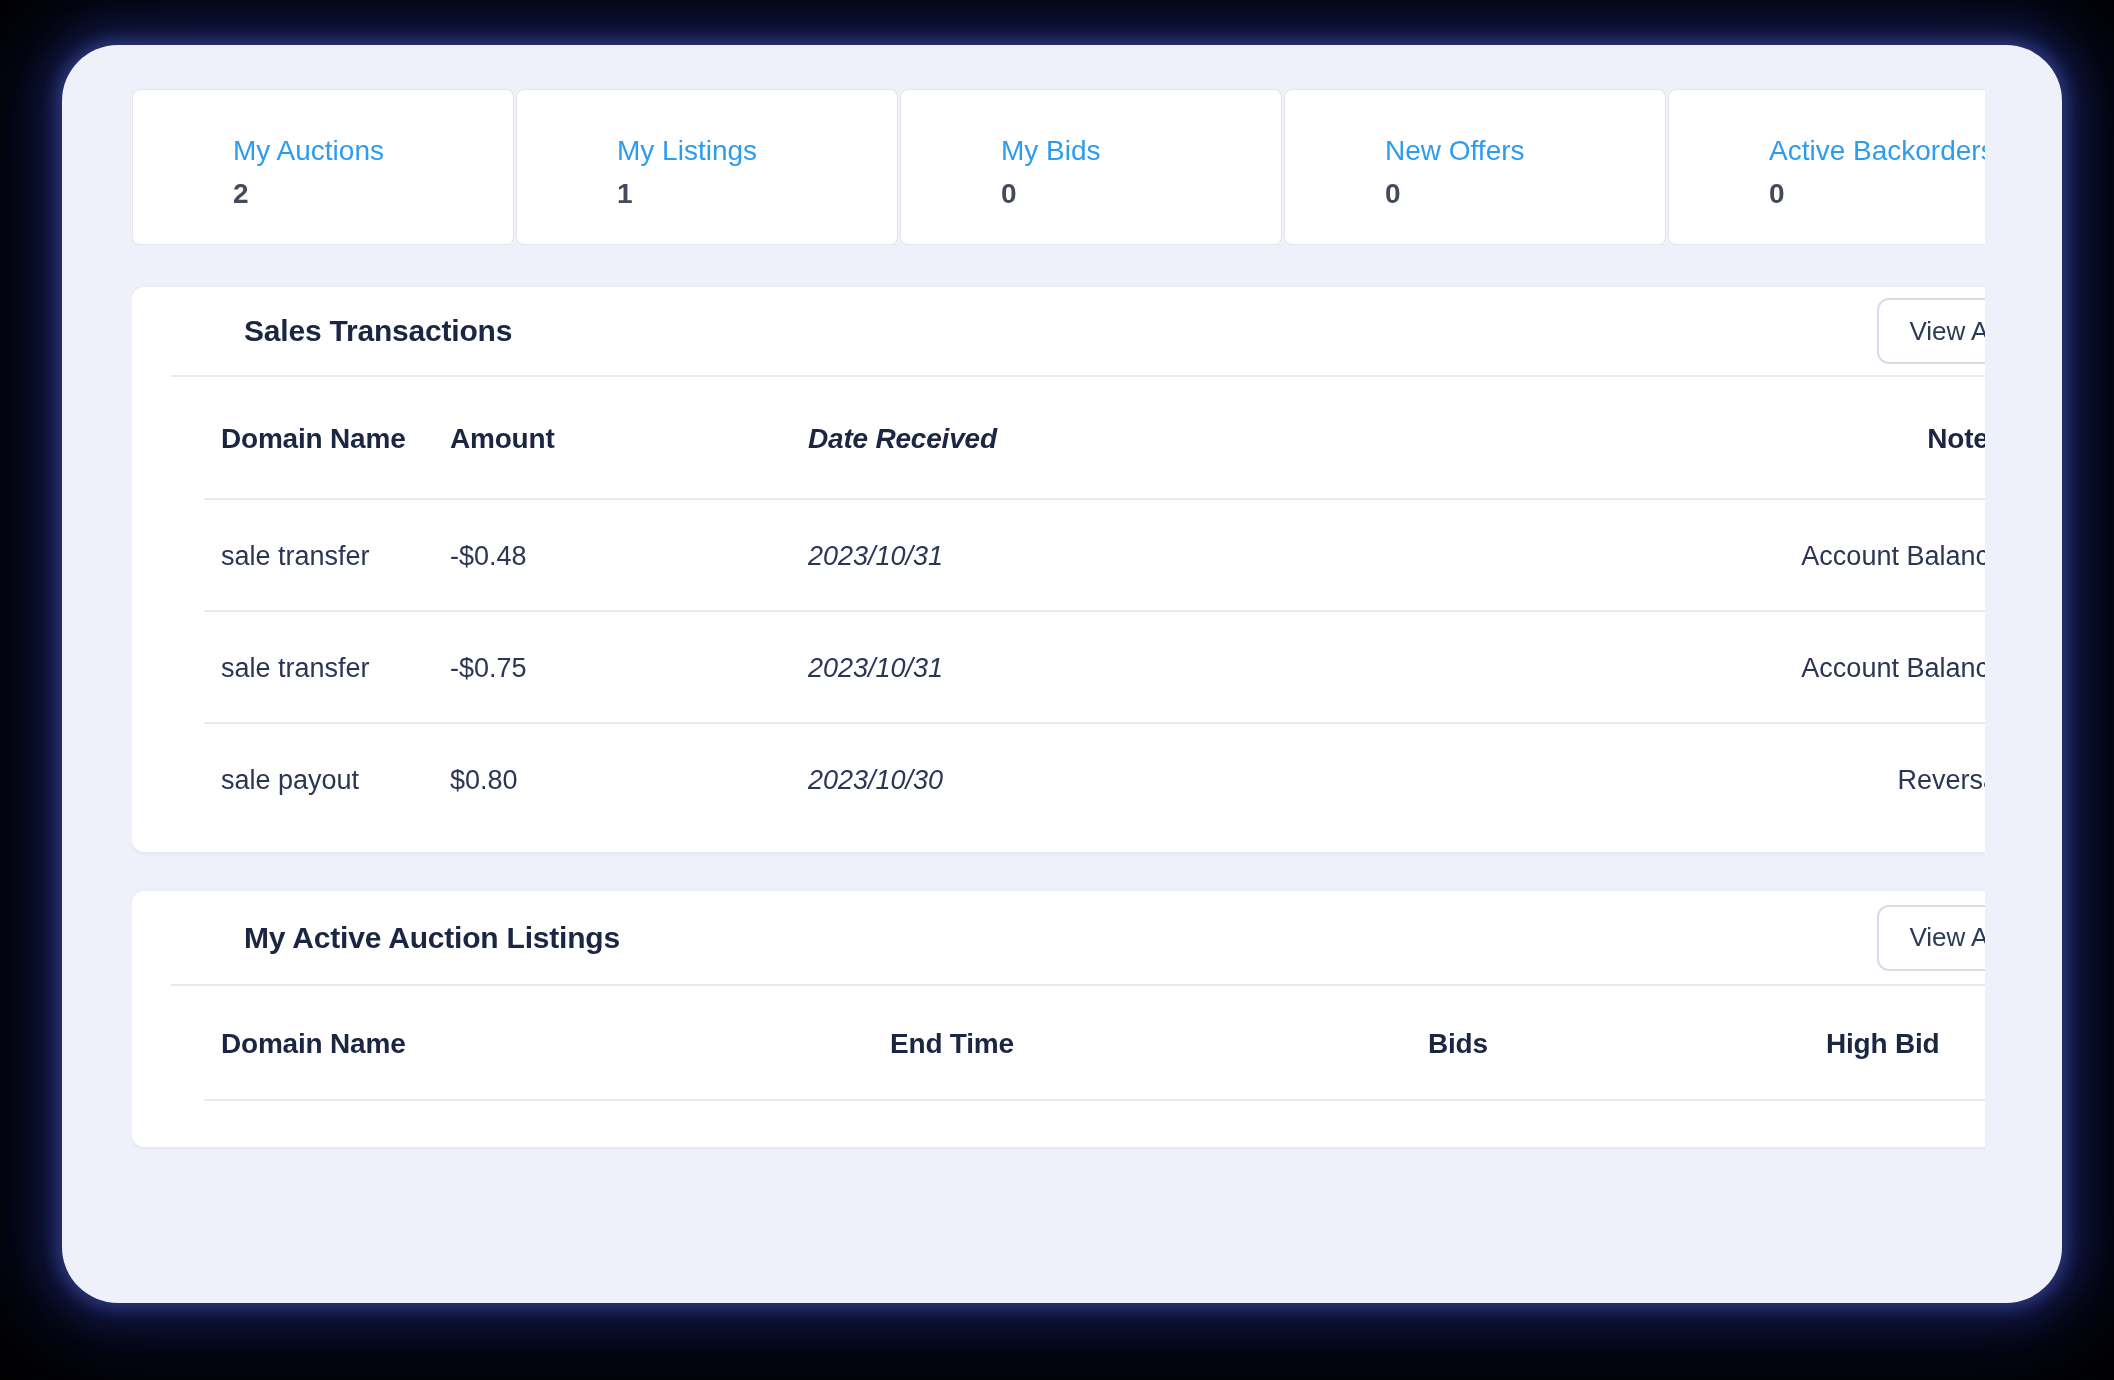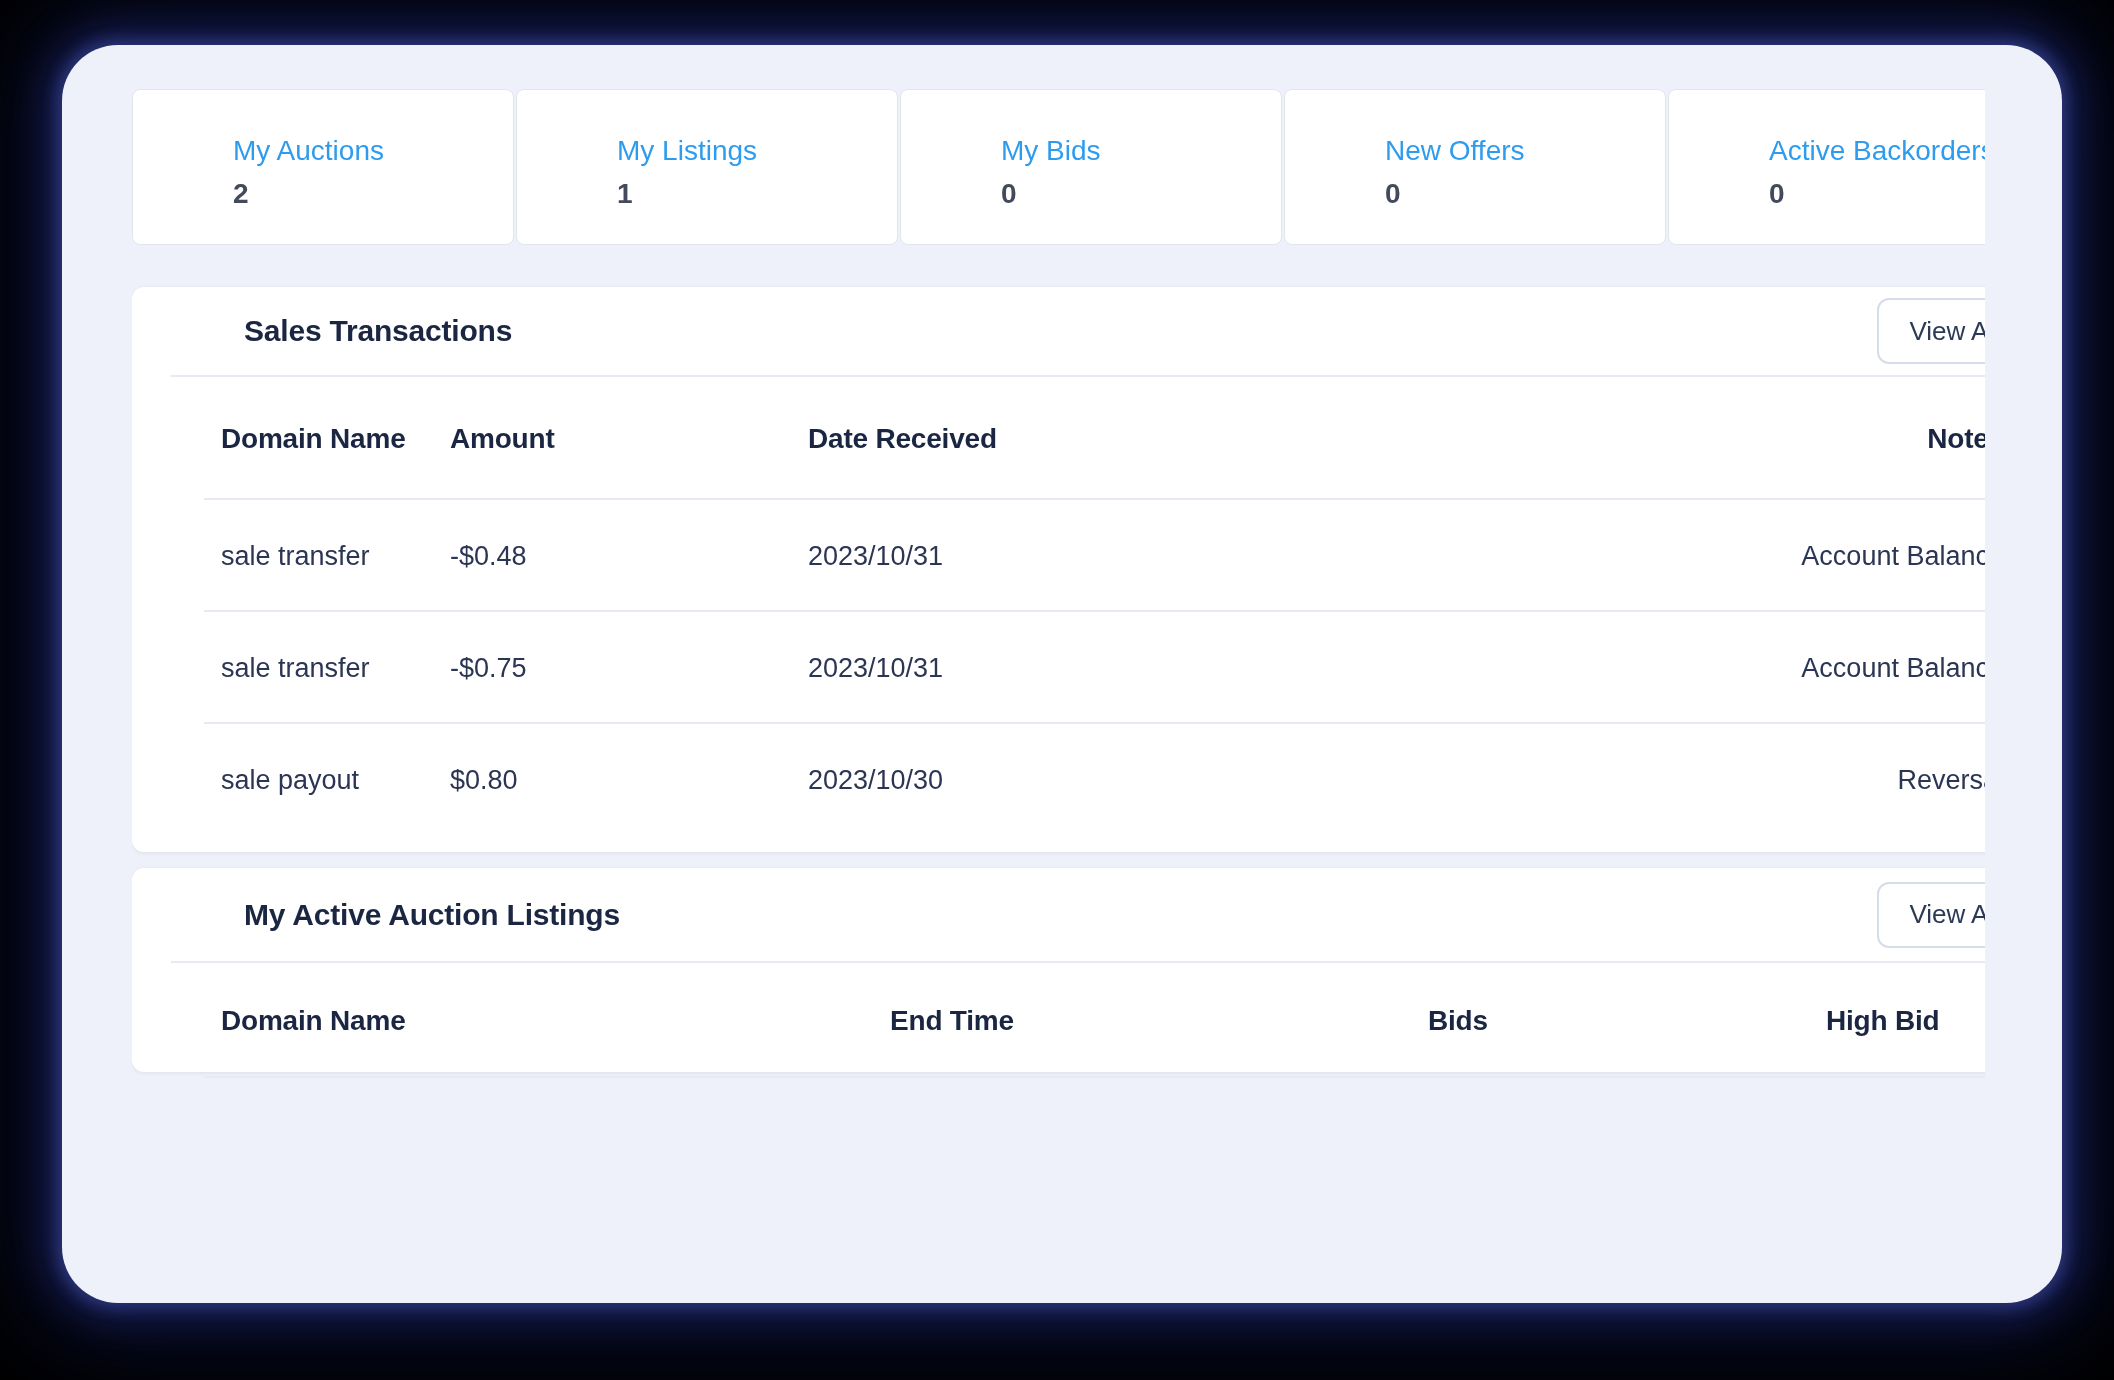--- a/index.html
+++ b/index.html
@@ -60,21 +60,21 @@
 
   
   .section-card {
     background:#fff;
     border-radius:12px;
     box-shadow:0 1px 4px rgba(25,35,70,0.08);
     position:relative;
     padding-left:39px;
   }
   .sales-card   { margin-top:42px; height:565px; }
-  .auction-card { margin-top:16px; height:204px; }
+  .auction-card { margin-top:39px; height:256px; }
 
   .card-header {
     display:flex; align-items:center; justify-content:space-between;
     padding:0 20px 0 73px;
     border-bottom:2px solid #E7EAF1;
   }
   .sales-card   .card-header { height:90px; }
   .auction-card .card-header { height:95px; }
   .card-title {
     font-size:30px; font-weight:700; color:#1B2642;
@@ -107,21 +107,21 @@
   }
   .trow { position:relative; height:112px; }
   .td {
     position:absolute; top:50%; transform:translateY(-50%);
     font-size:27px; color:#2B3554;
     white-space:nowrap;
   }
   
   .col-domain { left:50px; }
   .col-amount { left:279px; }
-  .col-date   { left:637px; }
+  .col-date   { left:637px;font-style:italic; }
   .col-notes  { right:48px; text-align:right; }
   
   .col-domain2  { left:50px; }
   .col-endtime  { left:719px; }
   .col-bids     { left:1257px; }
   .col-highbid  { left:1655px;text-align:right; }
 </style>
 </head>
 <body>
 

